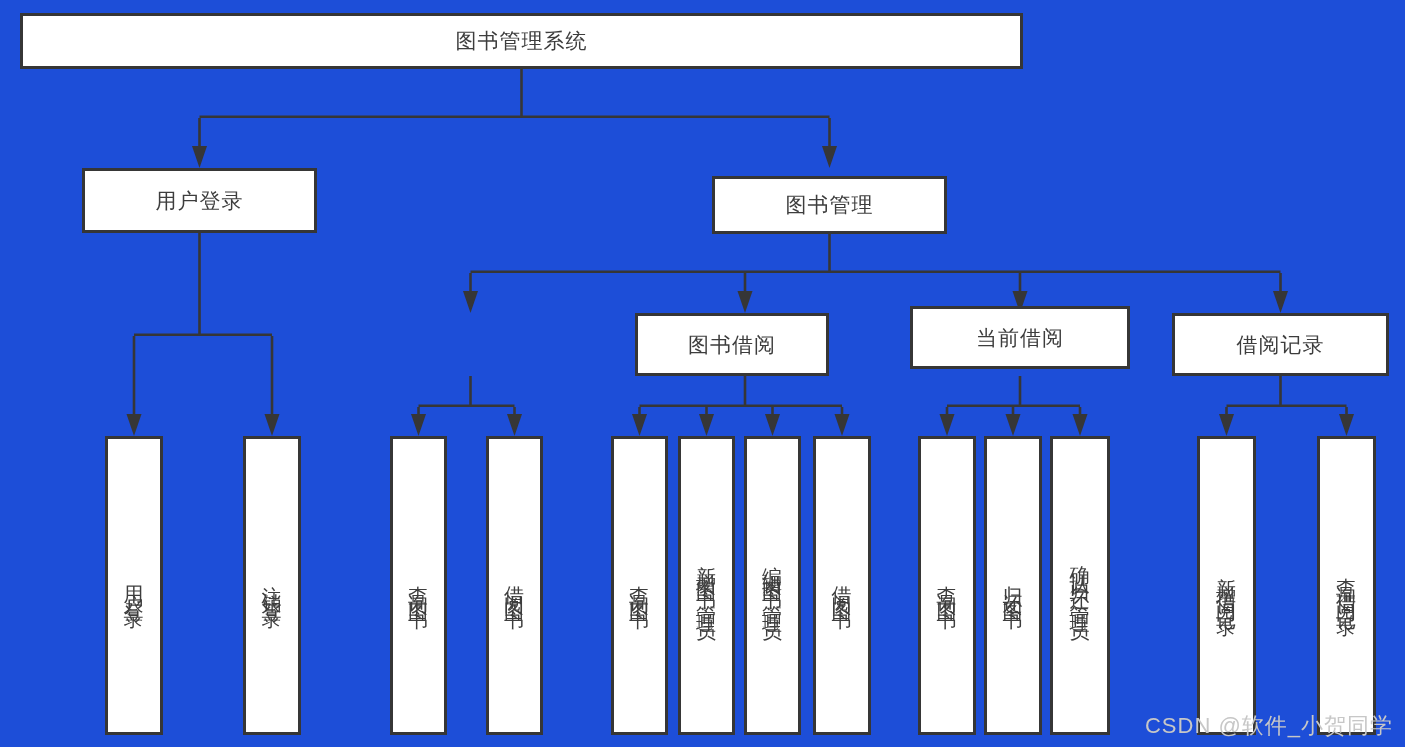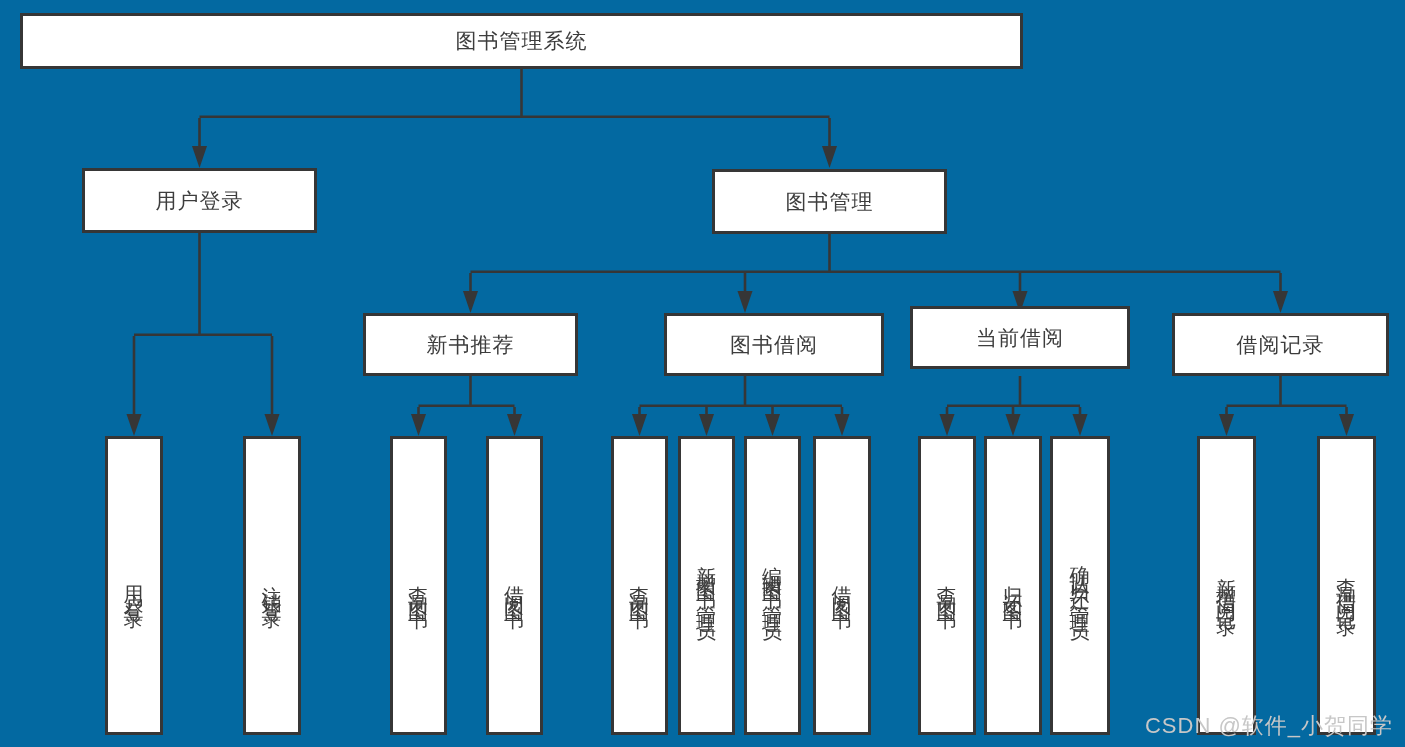--- a/index.html
+++ b/index.html
@@ -1,19 +1,19 @@
 <!DOCTYPE html>
 <html><head>
 <meta charset="utf-8">
 <style>
   html,body{margin:0;padding:0;background:#ffffff;}
   #canvas{
     position:relative;
     width:1405px;height:747px;
-    background:#0369a1;
+    background:#1d4ed8;
     font-family:"Liberation Sans", sans-serif;
     overflow:hidden;
   }
   #connectors{position:absolute;left:0;top:0;width:1405px;height:747px;}
   .node{
     position:absolute;
     border:3px solid #363636;
     background:#ffffff;
     box-sizing:border-box;
     display:flex;align-items:center;justify-content:center;
@@ -26,24 +26,24 @@
   .leaf .v-text{
     writing-mode:vertical-rl;
     letter-spacing:8px;
     line-height:1;
     color:#3d3d3d;
   }
   
   #n-root{left:20px;top:13px;width:1003px;height:56px;}
   
   #n-user-login{left:82px;top:168px;width:235px;height:65px;}
-  #n-book-mgmt{left:712px;top:169px;width:235px;height:65px;}
+  #n-book-mgmt{left:712px;top:176px;width:235px;height:58px;}
   
   #n-new-book{left:363px;top:313px;width:215px;height:63px;}
-  #n-book-borrow{left:664px;top:313px;width:220px;height:63px;}
+  #n-book-borrow{left:635px;top:313px;width:194px;height:63px;}
   #n-current-borrow{left:910px;top:306px;width:220px;height:63px;}
   #n-borrow-records{left:1172px;top:313px;width:217px;height:63px;}
   
   .leaf{top:436px;height:299px;}
   #n-leaf-user-login{left:105px;width:58px;}
   #n-leaf-logout{left:243px;width:58px;}
   #n-leaf-query-book-1{left:390px;width:57px;}
   #n-leaf-borrow-book-1{left:486px;width:57px;}
   #n-leaf-query-book-2{left:611px;width:57px;}
   #n-leaf-add-book{left:678px;width:57px;}
@@ -142,23 +142,20 @@
     <span>图书管理系统</span>
   </div>
 
   <div class="node h-node" id="n-user-login">
     <span>用户登录</span>
   </div>
   <div class="node h-node" id="n-book-mgmt">
     <span>图书管理</span>
   </div>
 
-  <div class="node h-node" id="n-new-book">
-    <span>新书推荐</span>
-  </div>
   <div class="node h-node" id="n-book-borrow">
     <span>图书借阅</span>
   </div>
   <div class="node h-node" id="n-current-borrow">
     <span>当前借阅</span>
   </div>
   <div class="node h-node" id="n-borrow-records">
     <span>借阅记录</span>
   </div>
 

